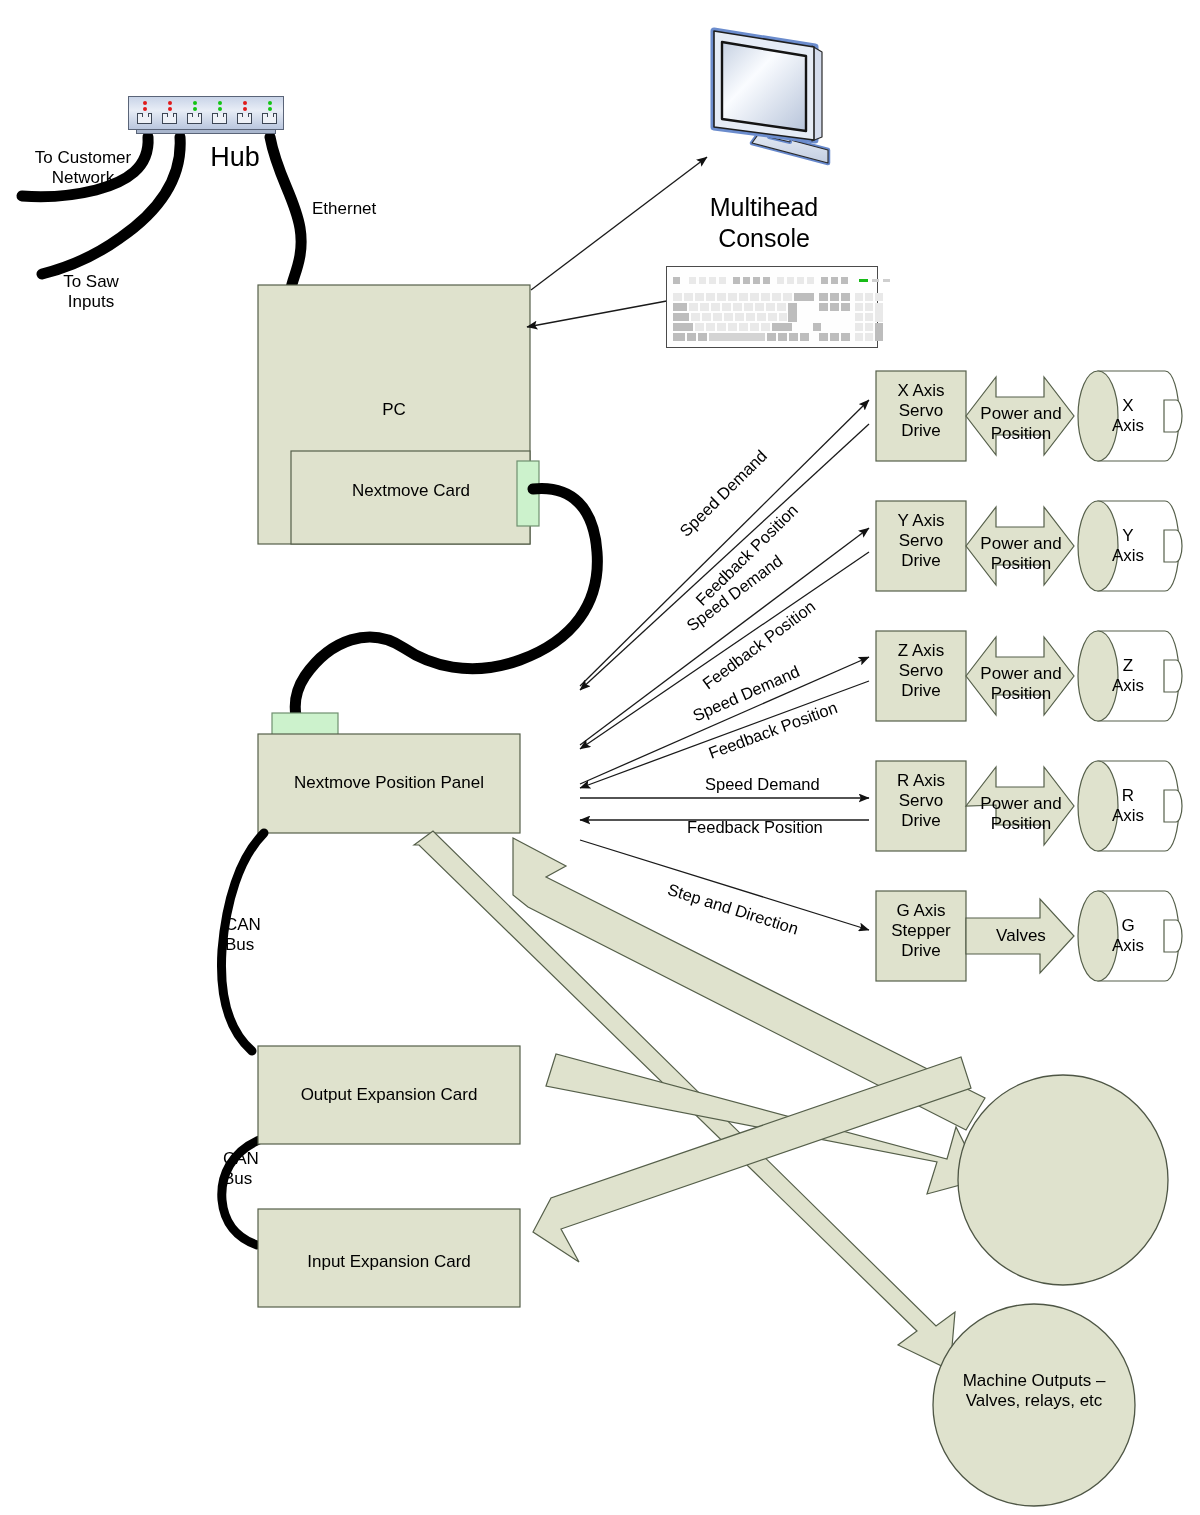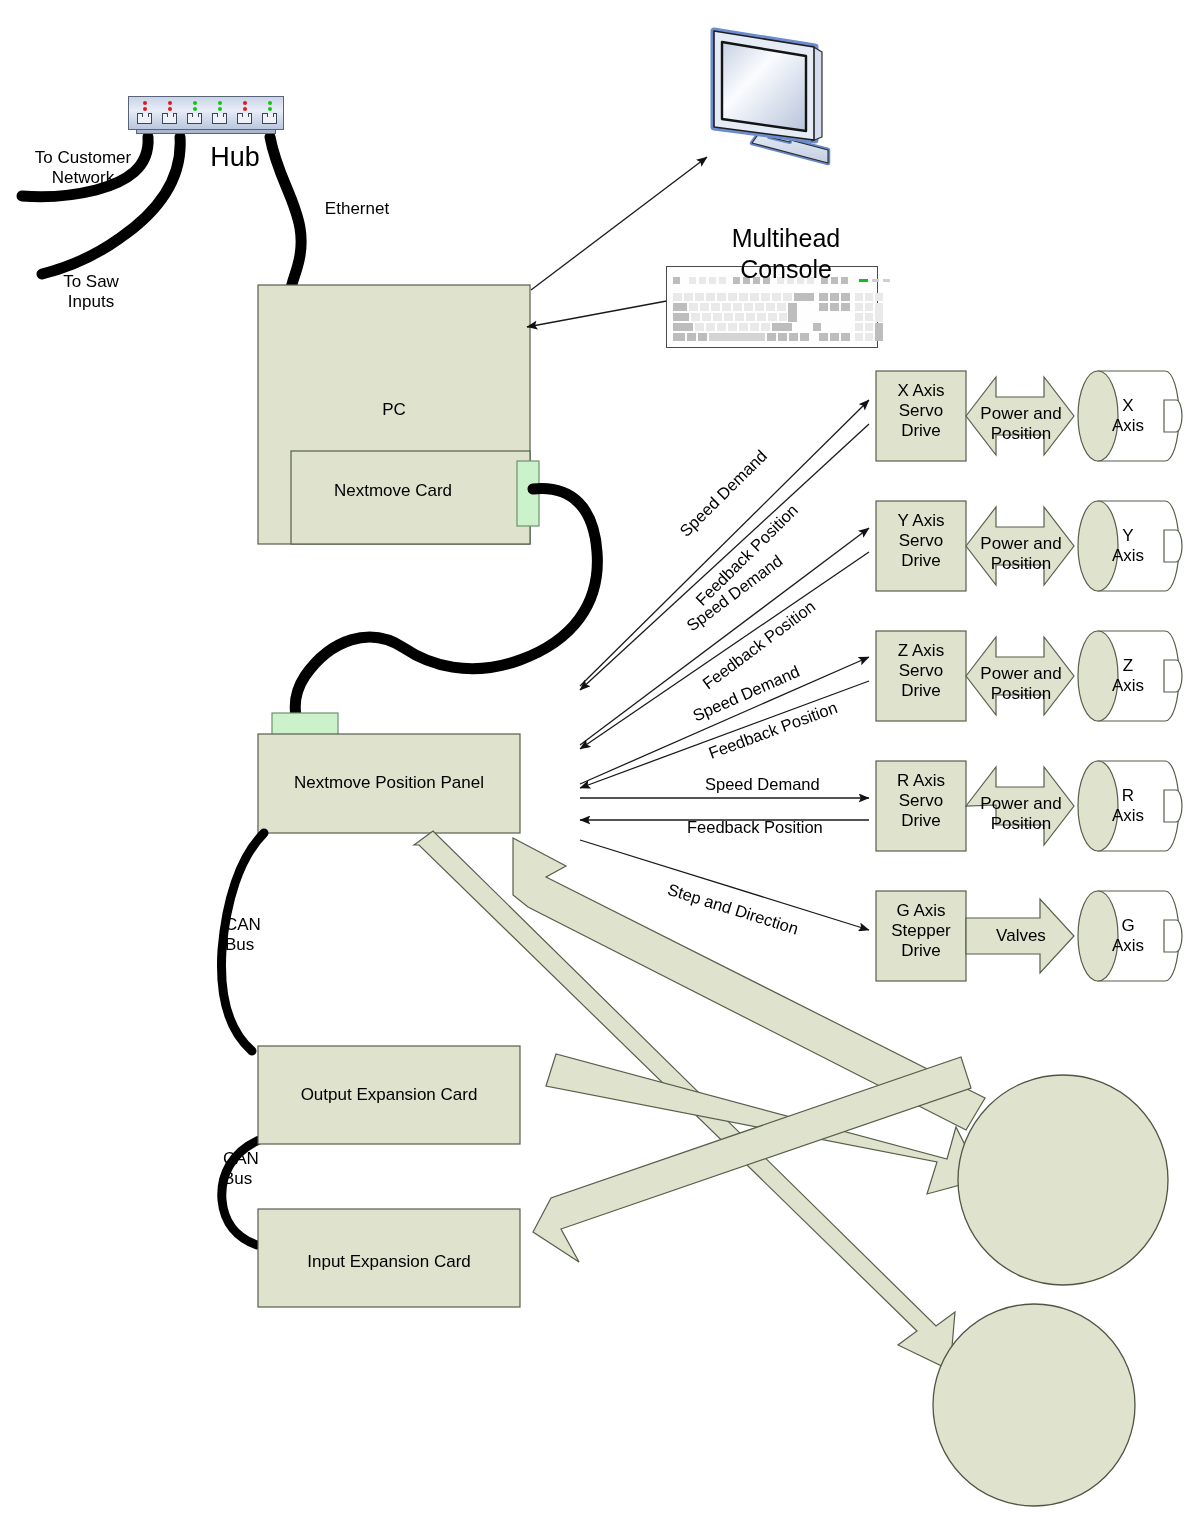--- a/index.html
+++ b/index.html
@@ -374,38 +374,40 @@
     <div class="key d" style="left:174px;top:66px; width:9px; height:8px;"></div>
     <div class="key" style="left:188px;top:66px; width:8px; height:8px;"></div>
     <div class="key" style="left:198px;top:66px; width:8px; height:8px;"></div>
   </div>
 
   <div class="lbl hub-title" style="left:190px; top:142px; width:90px;">Hub</div>
   <div class="lbl" style="left:8px; top:148px; width:150px;">To Customer
 Network</div>
   <div class="lbl" style="left:28px; top:272px; width:126px;">To Saw
 Inputs</div>
-  <div class="lbl" style="left:312px; top:199px; width:90px; text-align:center;">Ethernet</div>
-
-  <div class="lbl console-title" style="left:686px; top:192px; width:200px;margin-top:31px;">Multihead
+  <div class="lbl" style="left:312px; top:199px; width:90px; text-align:left;">Ethernet</div>
+
+  <div class="lbl console-title" style="left:664px; top:192px; width:200px;">Multihead
 Console</div>
 
   <div class="lbl box-label" style="left:334px; top:400px; width:120px;">PC</div>
-  <div class="lbl box-label" style="left:312px; top:481px; width:162px;">Nextmove Card</div>
+  <div class="lbl box-label" style="left:330px; top:481px; width:162px;">Nextmove Card</div>
 
   <div class="lbl box-label" style="left:268px; top:773px; width:242px;">Nextmove Position Panel</div>
 
   <div class="lbl" style="left:225px; top:915px; width:70px; text-align:left;">CAN
 Bus</div>
   <div class="lbl" style="left:223px; top:1149px; width:70px; text-align:left;">CAN
 Bus</div>
 
   <div class="lbl box-label" style="left:278px; top:1085px; width:222px;">Output Expansion Card</div>
   <div class="lbl box-label" style="left:278px; top:1252px; width:222px;">Input Expansion Card</div>
 
+  <div class="lbl" style="left:934px; top:1371px; width:200px;">Machine Outputs –
+Valves, relays, etc</div>
 
   <div class="lbl box-label" style="left:876px; top:381px; width:90px;">X Axis
 Servo
 Drive</div>
   <div class="lbl box-label" style="left:876px; top:511px; width:90px;">Y Axis
 Servo
 Drive</div>
   <div class="lbl box-label" style="left:876px; top:641px; width:90px;">Z Axis
 Servo
 Drive</div>

